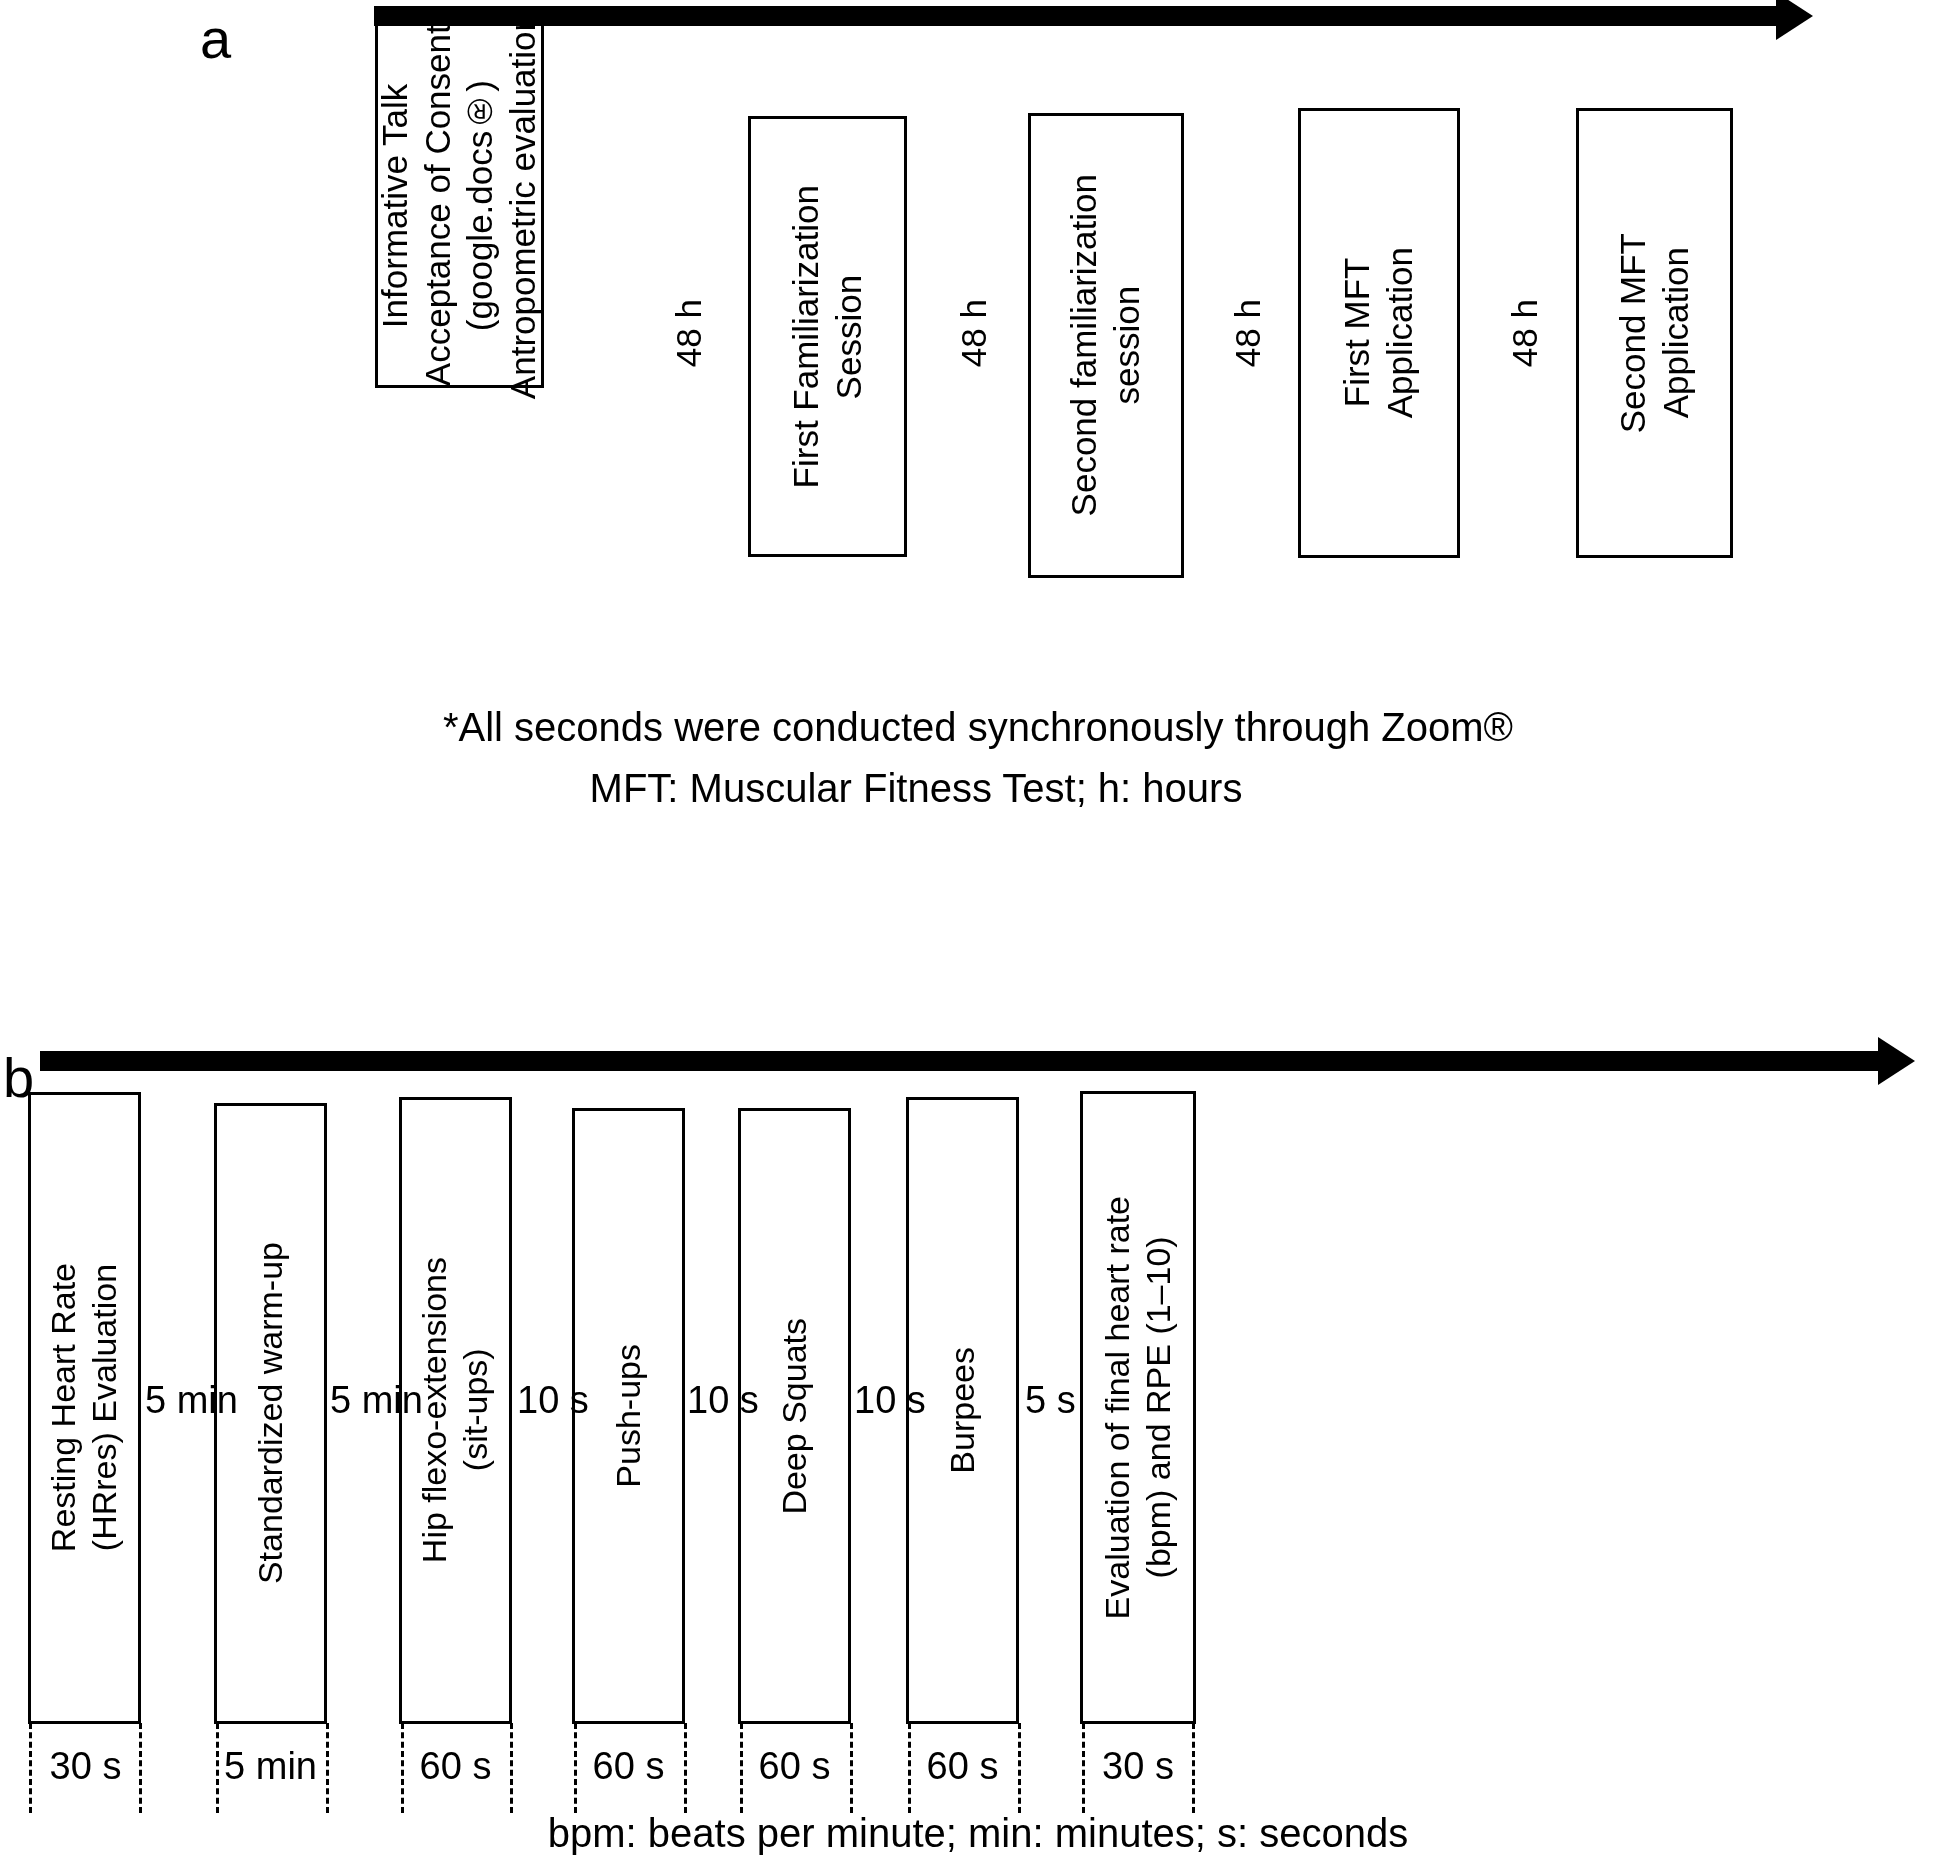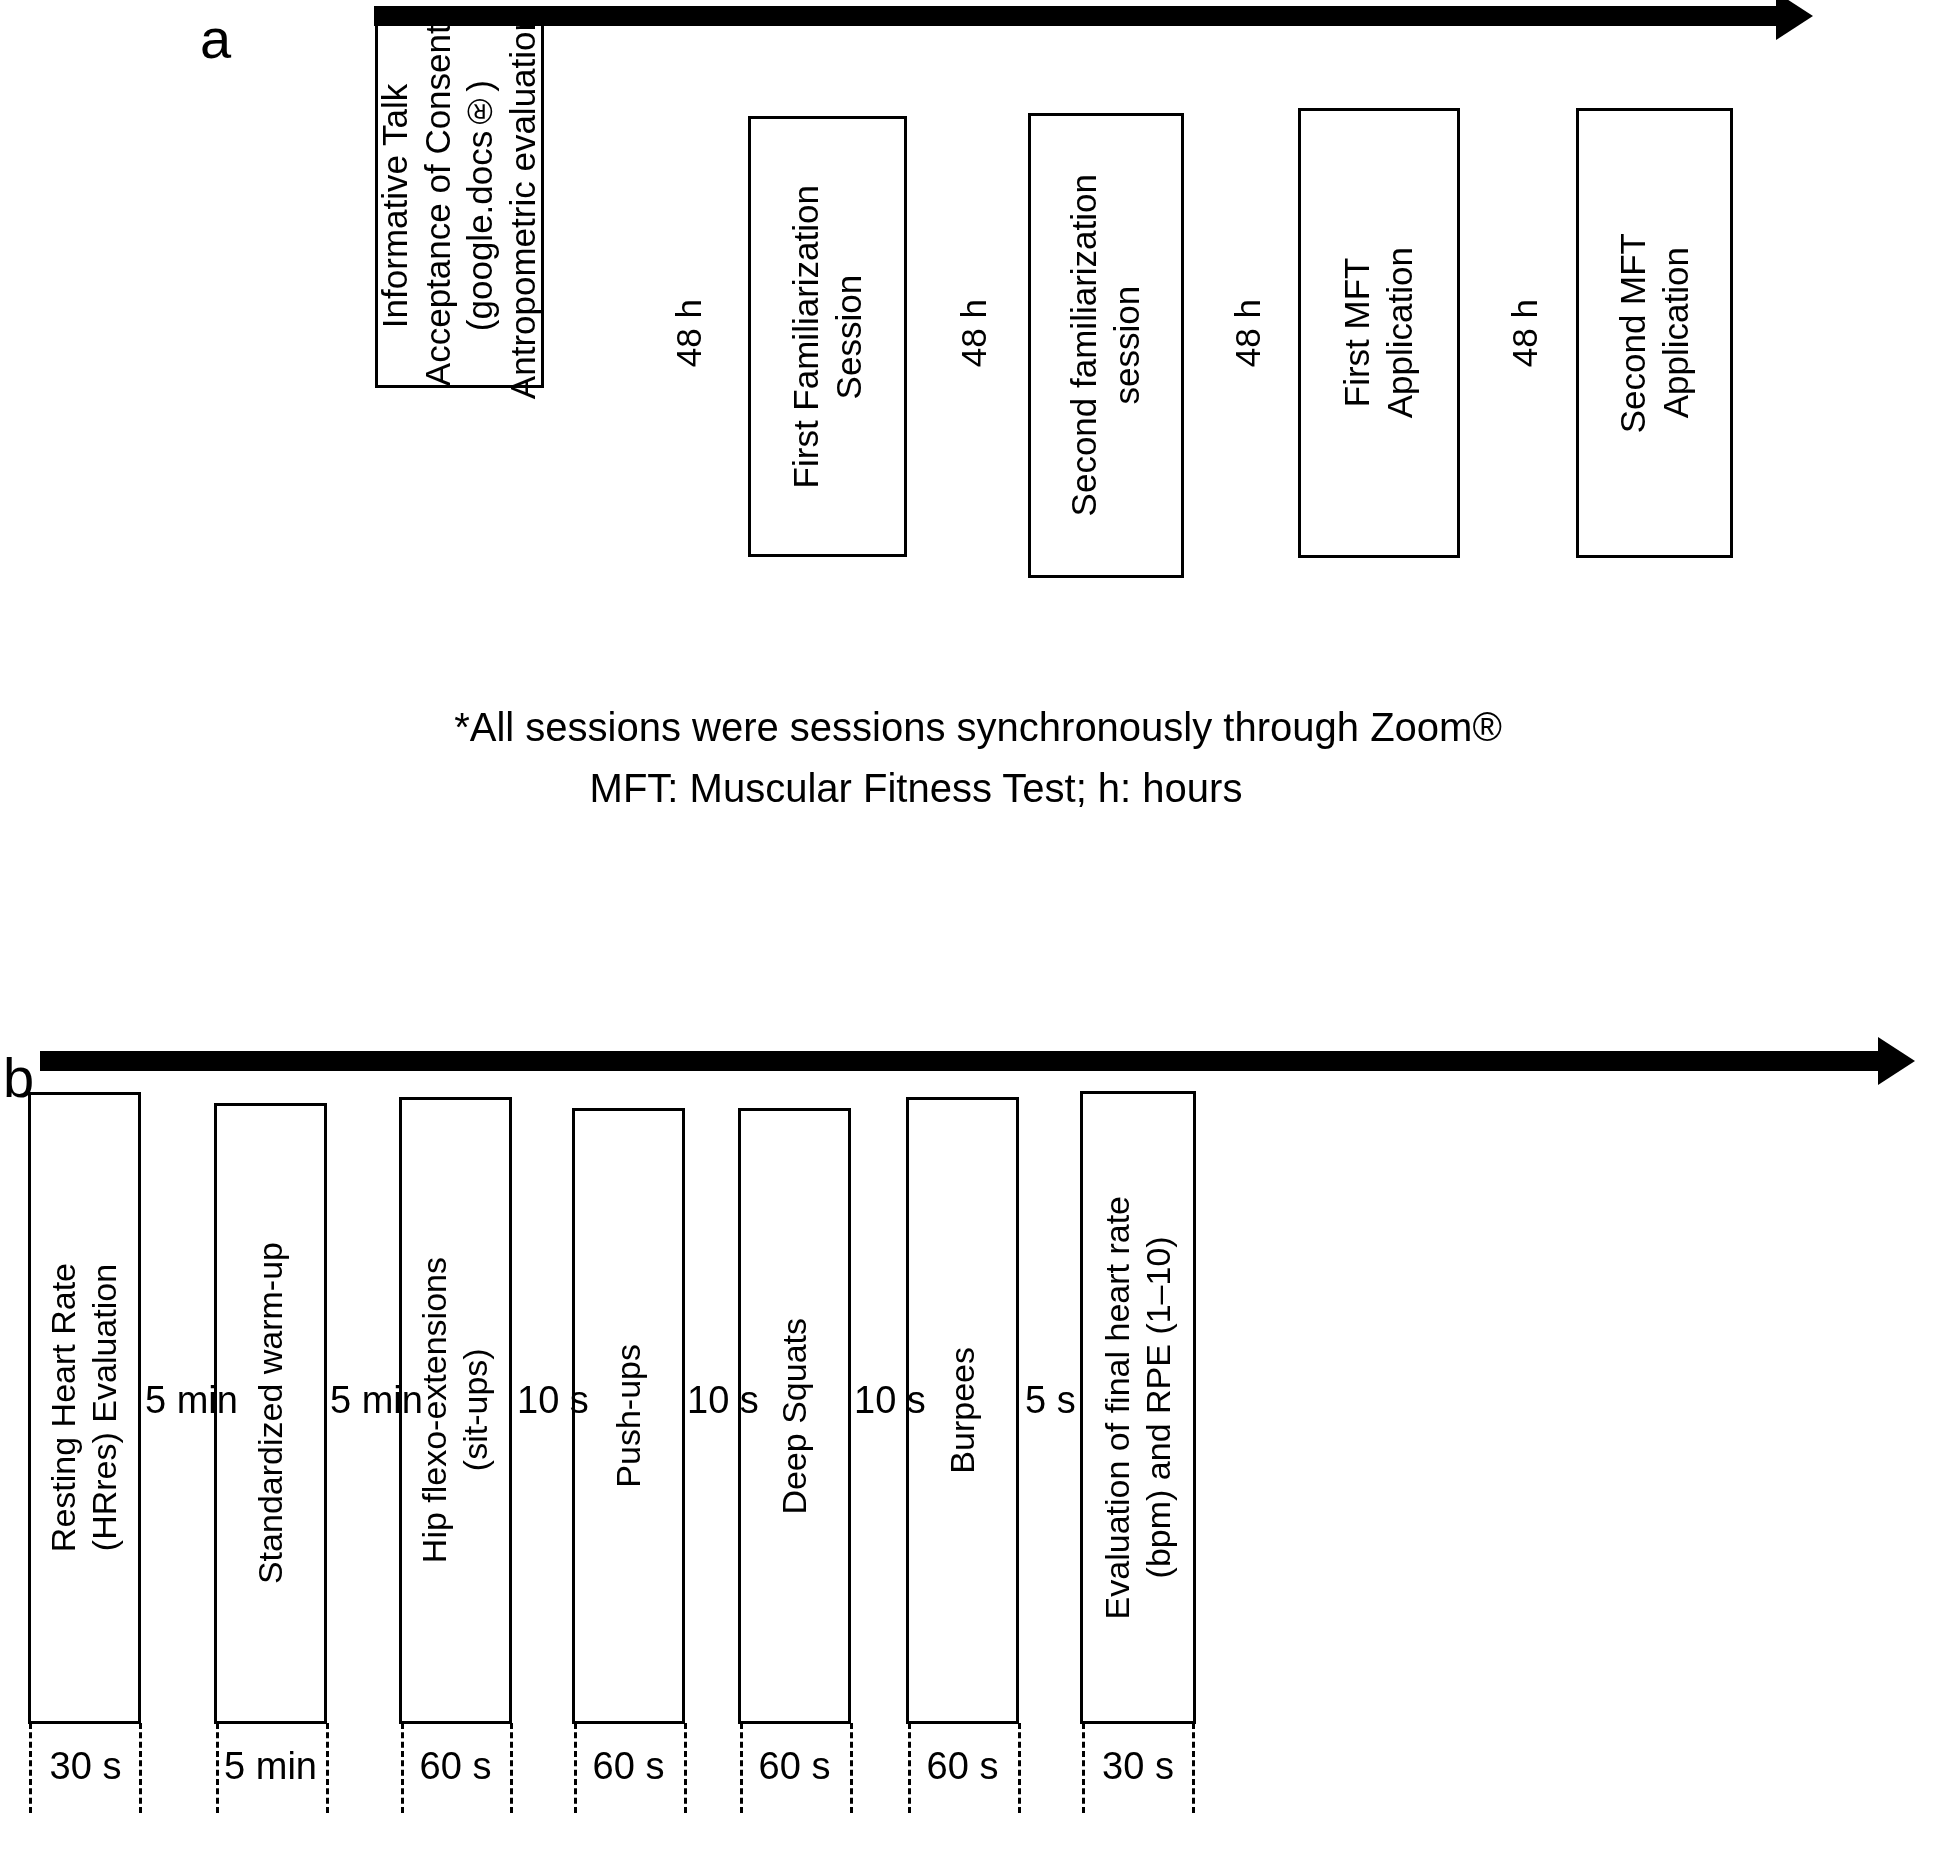--- a/index.html
+++ b/index.html
@@ -131,21 +131,21 @@
 Application</div>
   </div>
 
   <div class="gap" style="left:1507px;top:299px;">48 h</div>
 
   <div class="box" style="left:1576px;top:108px;width:157px;height:450px;">
     <div class="vtext">Second MFT
 Application</div>
   </div>
 
-  <div class="caption" style="left:0;top:702px;width:1956px;">*All sessions were sessions synchronously through Zoom®</div>
+  <div class="caption" style="left:0;top:702px;width:1956px;">*All seconds were conducted synchronously through Zoom®</div>
   <div class="caption" style="left:0;top:763px;width:1832px;">MFT: Muscular Fitness Test; h: hours</div>
 
   <div class="arrow" style="left:40px;top:1051px;width:1840px;"></div>
 
   <div class="panel-letter" style="left:3.1px;top:1050px;">b</div>
 
   <div class="box" style="left:27.5px;top:1092px;width:113px;height:632px;">
     <div class="vtext sm">Resting Heart Rate
 (HRres) Evaluation</div>
   </div>
@@ -198,15 +198,16 @@
   <div class="dur" style="left:738px;top:1747px;width:113px;">60 s</div>
 
   <div class="dash" style="left:908px;top:1723px;height:90px;"></div>
   <div class="dash" style="left:1018px;top:1723px;height:90px;"></div>
   <div class="dur" style="left:906px;top:1747px;width:113px;">60 s</div>
 
   <div class="dash" style="left:1082px;top:1723px;height:90px;"></div>
   <div class="dash" style="left:1192px;top:1723px;height:90px;"></div>
   <div class="dur" style="left:1080px;top:1747px;width:116px;">30 s</div>
 
+  <div class="caption" style="left:0;top:1808px;width:1956px;">bpm: beats per minute; min: minutes; s: seconds</div>
 
 </div>
 
 
 </body></html>

